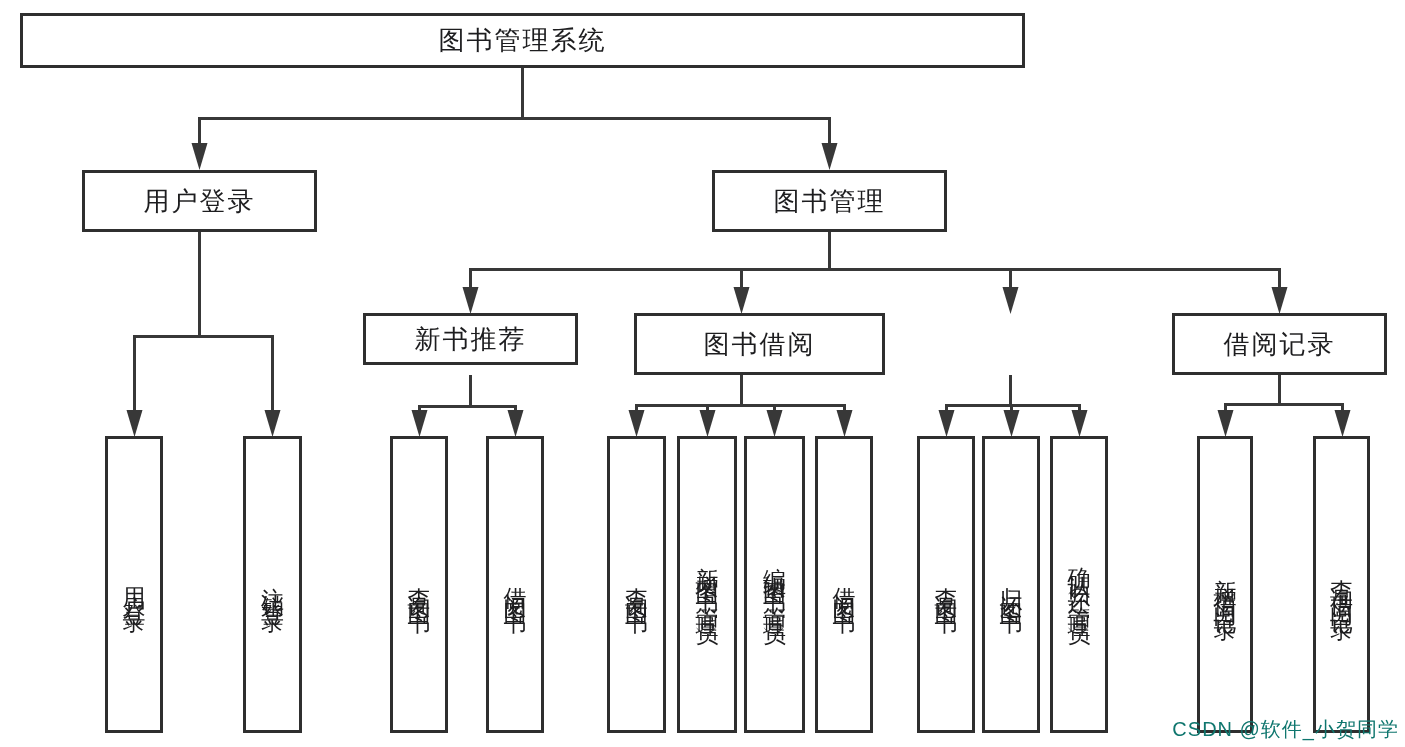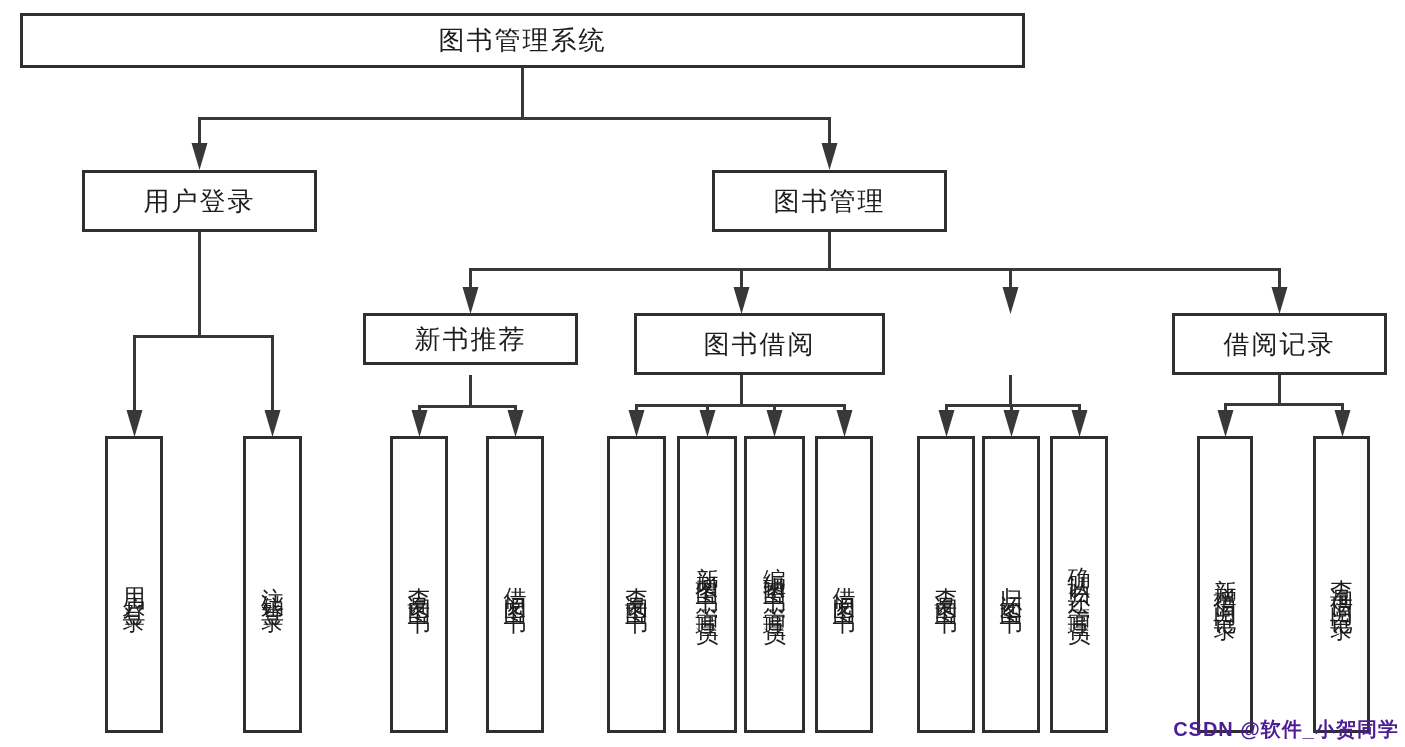--- a/index.html
+++ b/index.html
@@ -48,24 +48,23 @@
     letter-spacing: 8px;
     line-height: 1;
     color: #1d1d1f;
   }
   #watermark {
     position: absolute;
     top: 716px;
     right: 6px;
     font-size: 20px;
     letter-spacing: 1px;
-    color: #4c1d95;
+    color: #0f766e;
     z-index: 10;
     white-space: nowrap;
-    font-weight: bold;
   }
   svg path { stroke: #383838; stroke-width: 3; fill: none; }
   svg polygon { fill: #383838; stroke: none; }
 </style>
 </head>
 <body>
 
 <div id="stage">
 
   <svg id="connectors" viewBox="0 0 1405 747" xmlns="http://www.w3.org/2000/svg">

